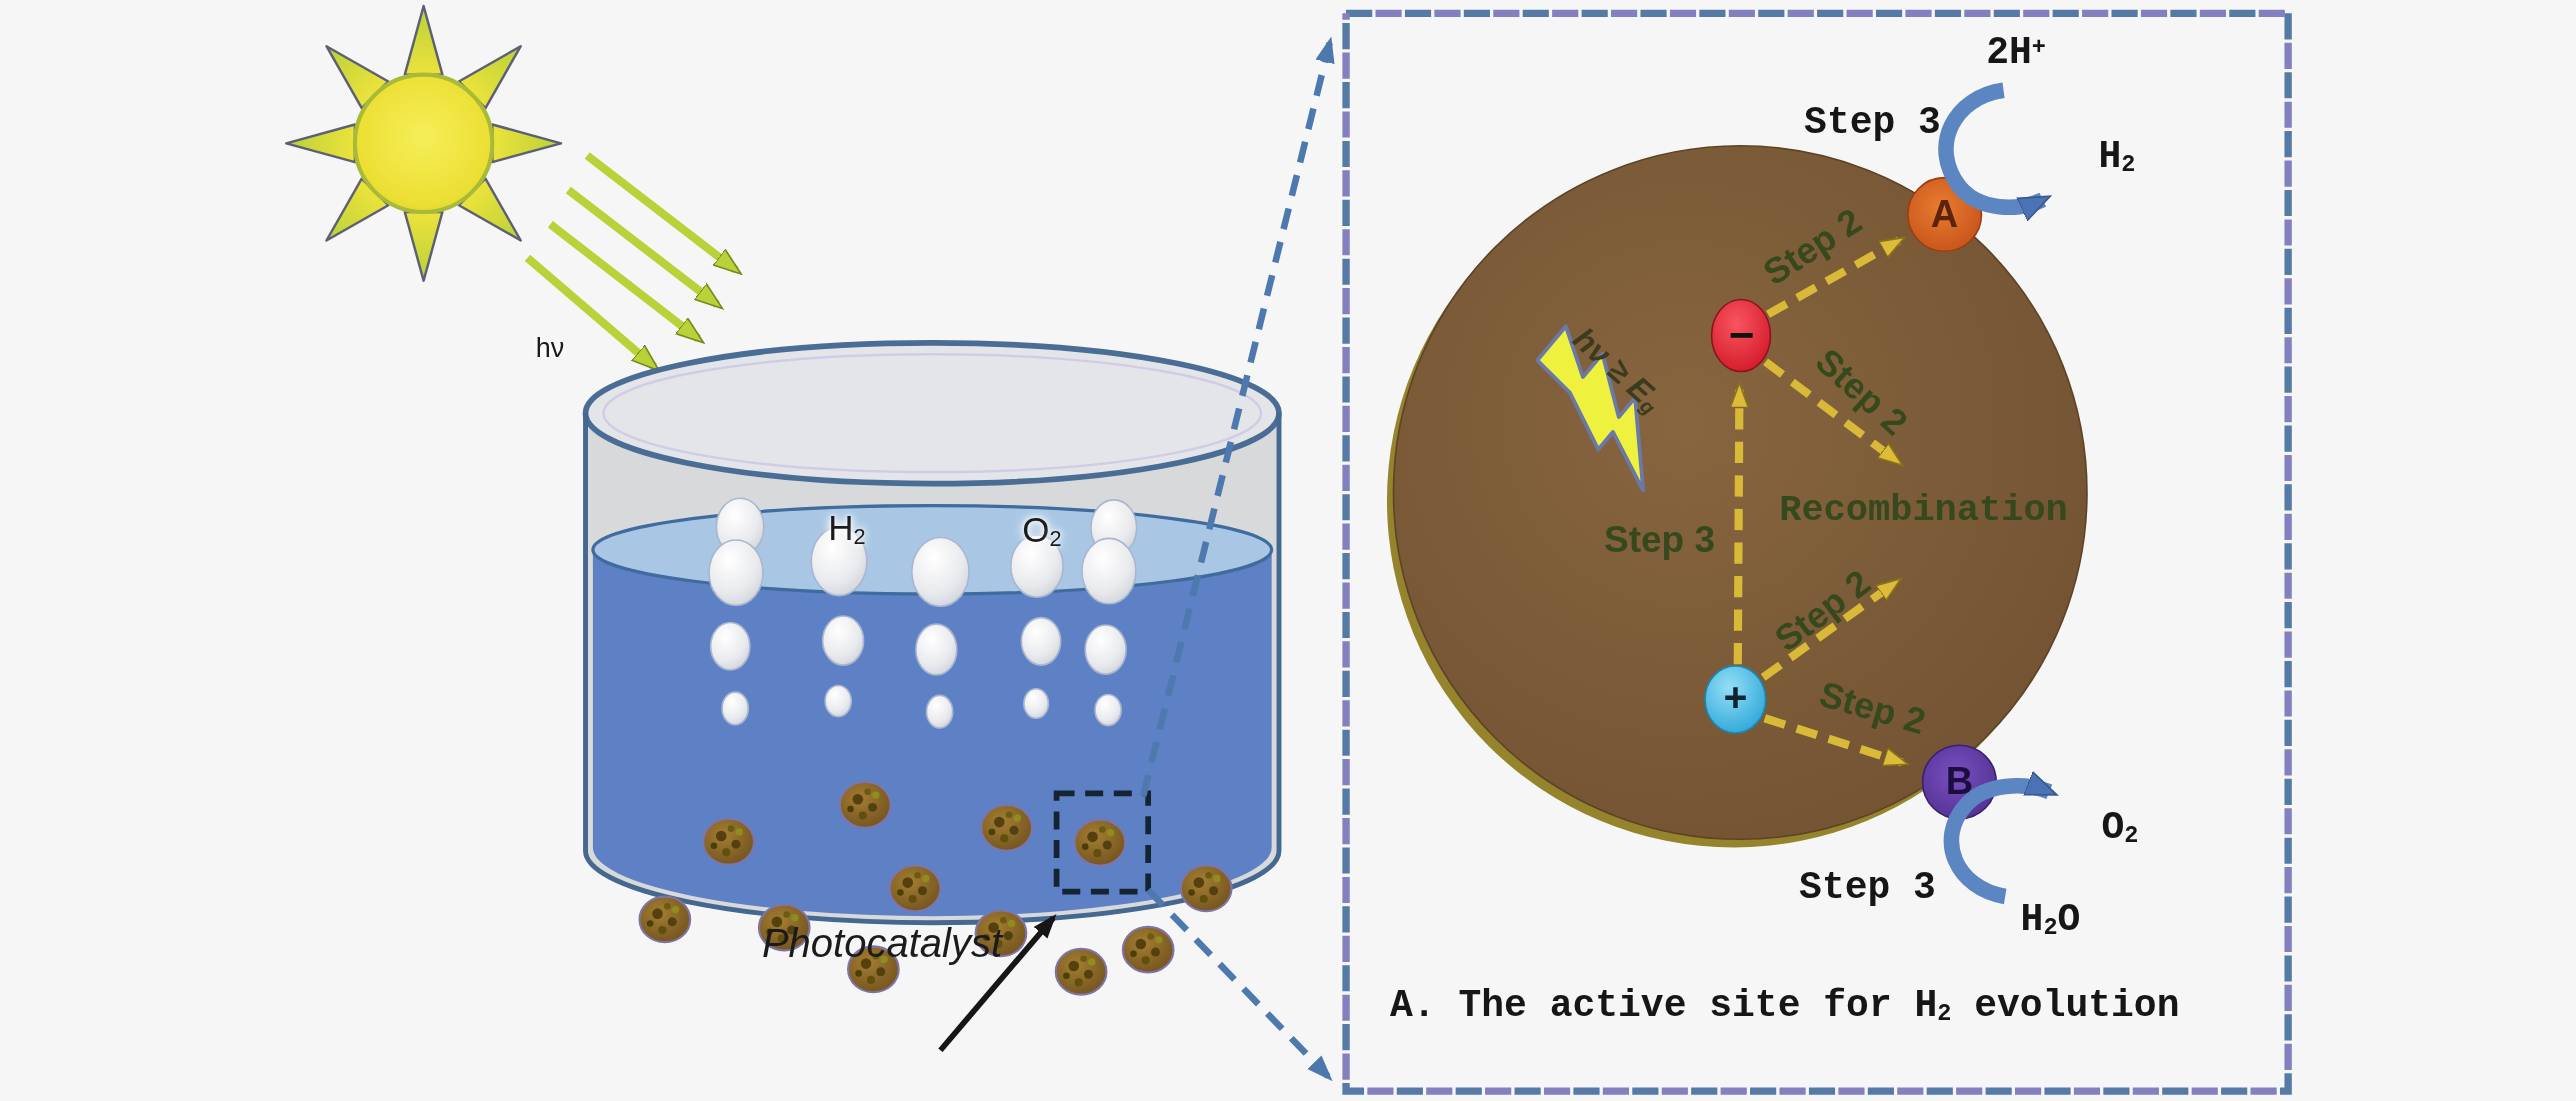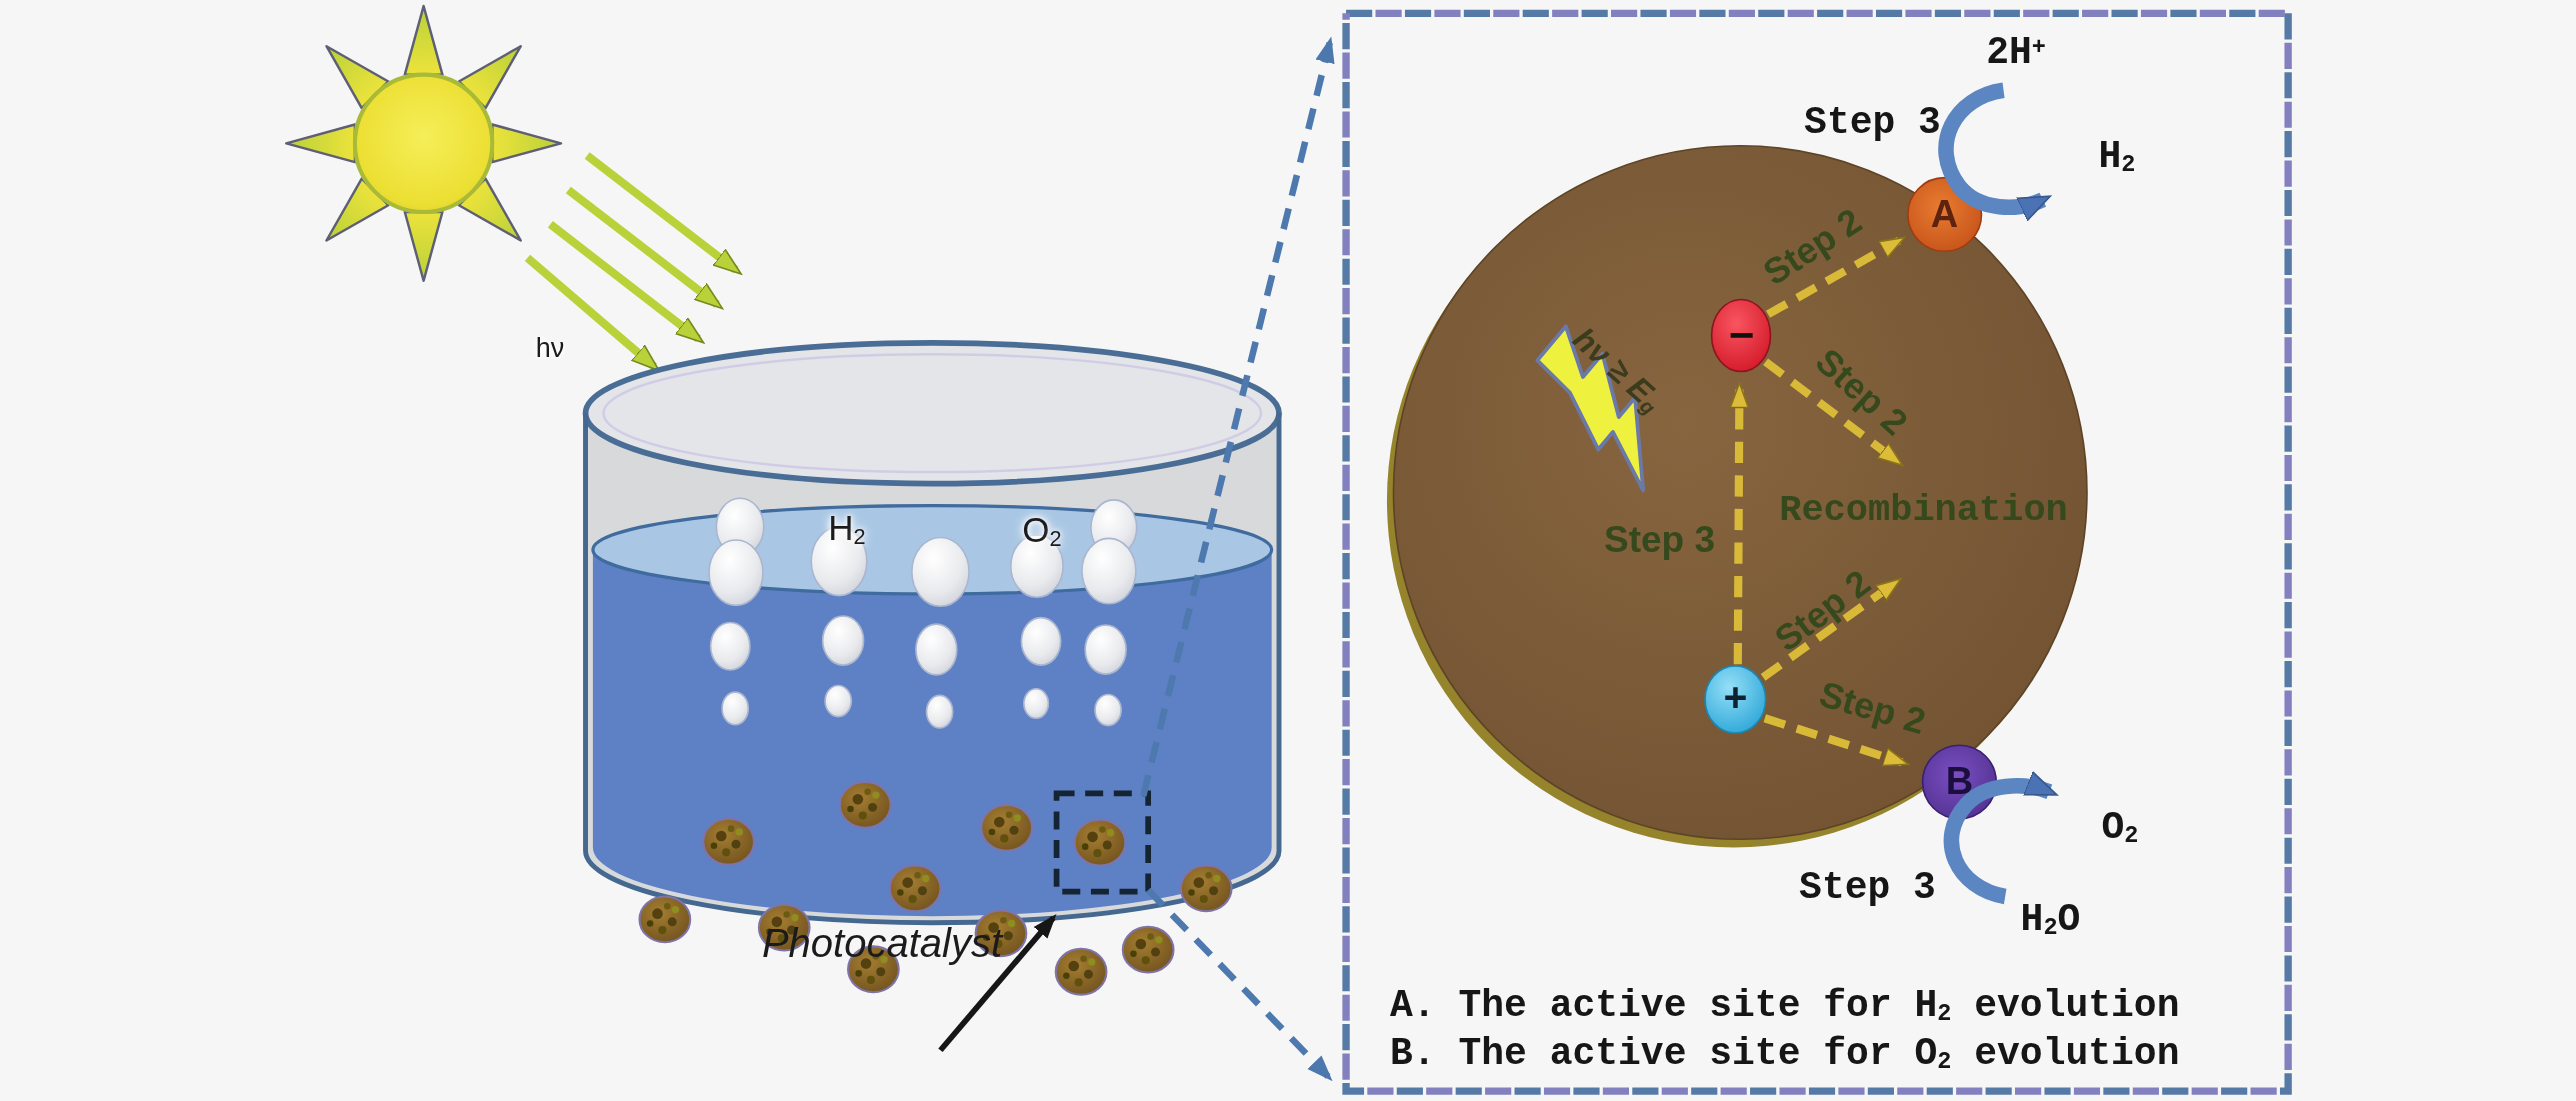--- a/index.html
+++ b/index.html
@@ -220,21 +220,20 @@
 <div class="t blk" style="left:2068px;top:137px;width:98px;font-size:38px;"><span>H</span><sub>2</sub></div>
 
 <div class="t blk" style="left:2071px;top:808px;width:98px;font-size:38px;"><span>O</span><sub>2</sub></div>
 
 <div class="t blk" style="left:1985px;top:900px;width:131px;font-size:38px;"><span>H</span><sub>2</sub><span>O</span></div>
 
 <div class="t blk" style="left:1794px;top:868px;width:147px;font-size:38px;"><span>Step 3</span></div>
 
 <div class="t blk" style="left:1390px;top:986px;width:769px;font-size:38px;"><span>A. The active site for H</span><sub>2</sub><span> evolution</span></div>
 
-<div class="t blk" style="left:1390px;top:1034px;width:769px;font-size:38px;"><span>B. The active site for O</span><sub>2</sub><span> evolution</span></div>
 
 <div class="t" style="left:1717px;top:312px;width:49px;font-size:44px;font-weight:bold;color:#111;"><span>−</span></div>
 
 <div class="t" style="left:1711px;top:676px;width:49px;font-size:41px;font-weight:bold;color:#0e2230;"><span>+</span></div>
 
 <div class="t" style="left:1920px;top:195px;width:49px;font-size:38px;font-weight:bold;color:#5e230e;"><span>A</span></div>
 
 <div class="t" style="left:1935px;top:762px;width:49px;font-size:38px;font-weight:bold;color:#1c0e3e;"><span>B</span></div>
 
 </div>

